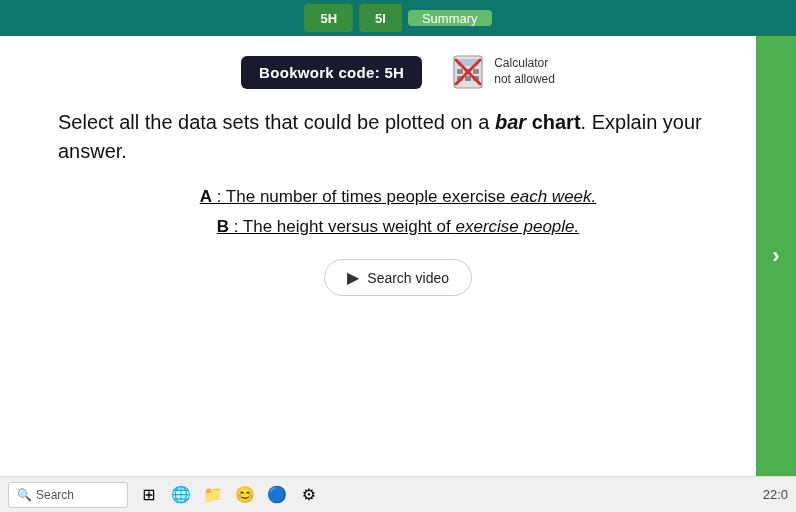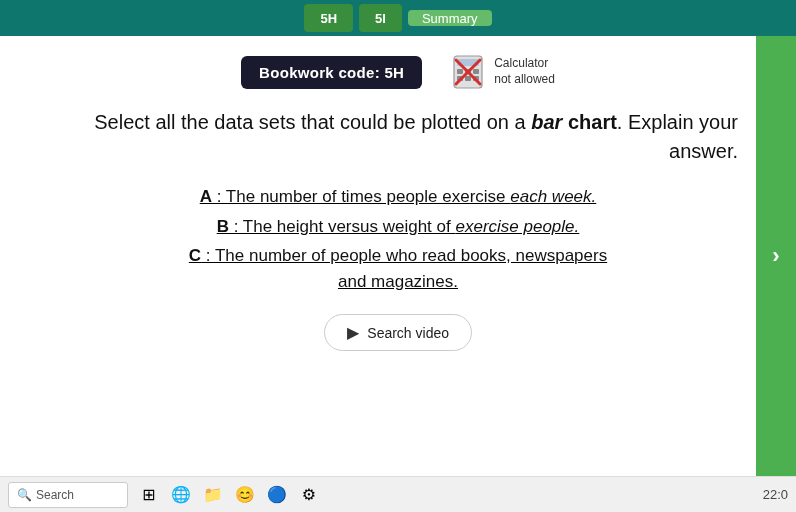--- a/index.html
+++ b/index.html
@@ -98,21 +98,21 @@
     .calculator-text {
       display: flex;
       flex-direction: column;
       font-size: 12px;
       color: #333;
       line-height: 1.3;
     }
 
     
     .question-block {
-      text-align: right;
+      text-align: left;
       font-size: 20px;
       color: #111;
       line-height: 1.45;
       margin-bottom: 18px;
       max-width: 680px;
     }
 
     .question-block .italic { font-style: italic; }
     .question-block .bold { font-weight: 700; }
 
@@ -274,25 +274,20 @@
     <span>Select all the data sets that could be plotted on a </span><span class="italic bold">bar</span><span class="bold"> chart</span><span>. Explain your answer.</span>
   </div>
 
   <div class="options-block">
     <div class="option-row">
       <span class="opt-label">A</span><span> : The number of times people exercise </span><span class="opt-italic">each week.</span>
     </div>
     <div class="option-row">
       <span class="opt-label">B</span><span> : The height versus weight of </span><span class="opt-italic">exercise people.</span>
     </div>
-    <div class="option-row">
-      <span class="opt-label">C</span><span> : The number of people who read books, newspapers</span>
-      <br>
-      <span>and magazines.</span>
-    </div>
   </div>
 
   <button class="watch-video-btn">
     <span class="video-icon">▶</span>
     <span>Search video</span>
   </button>
 
 </div>
 
 <div class="nav-arrow">

